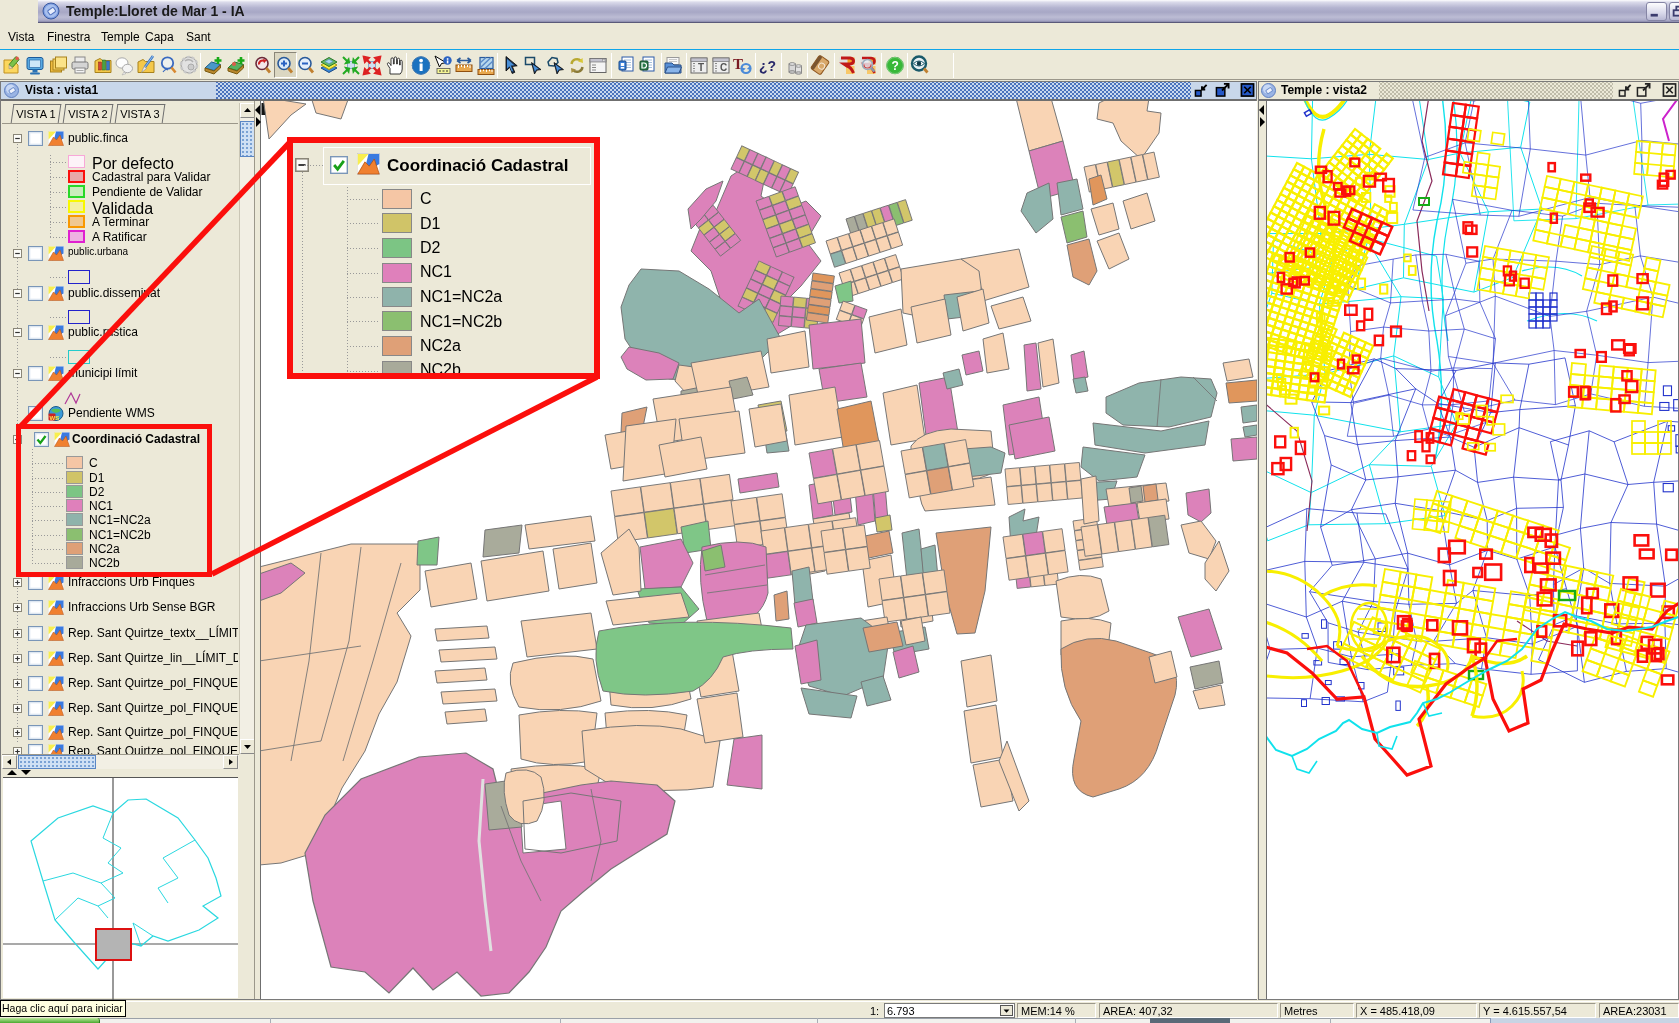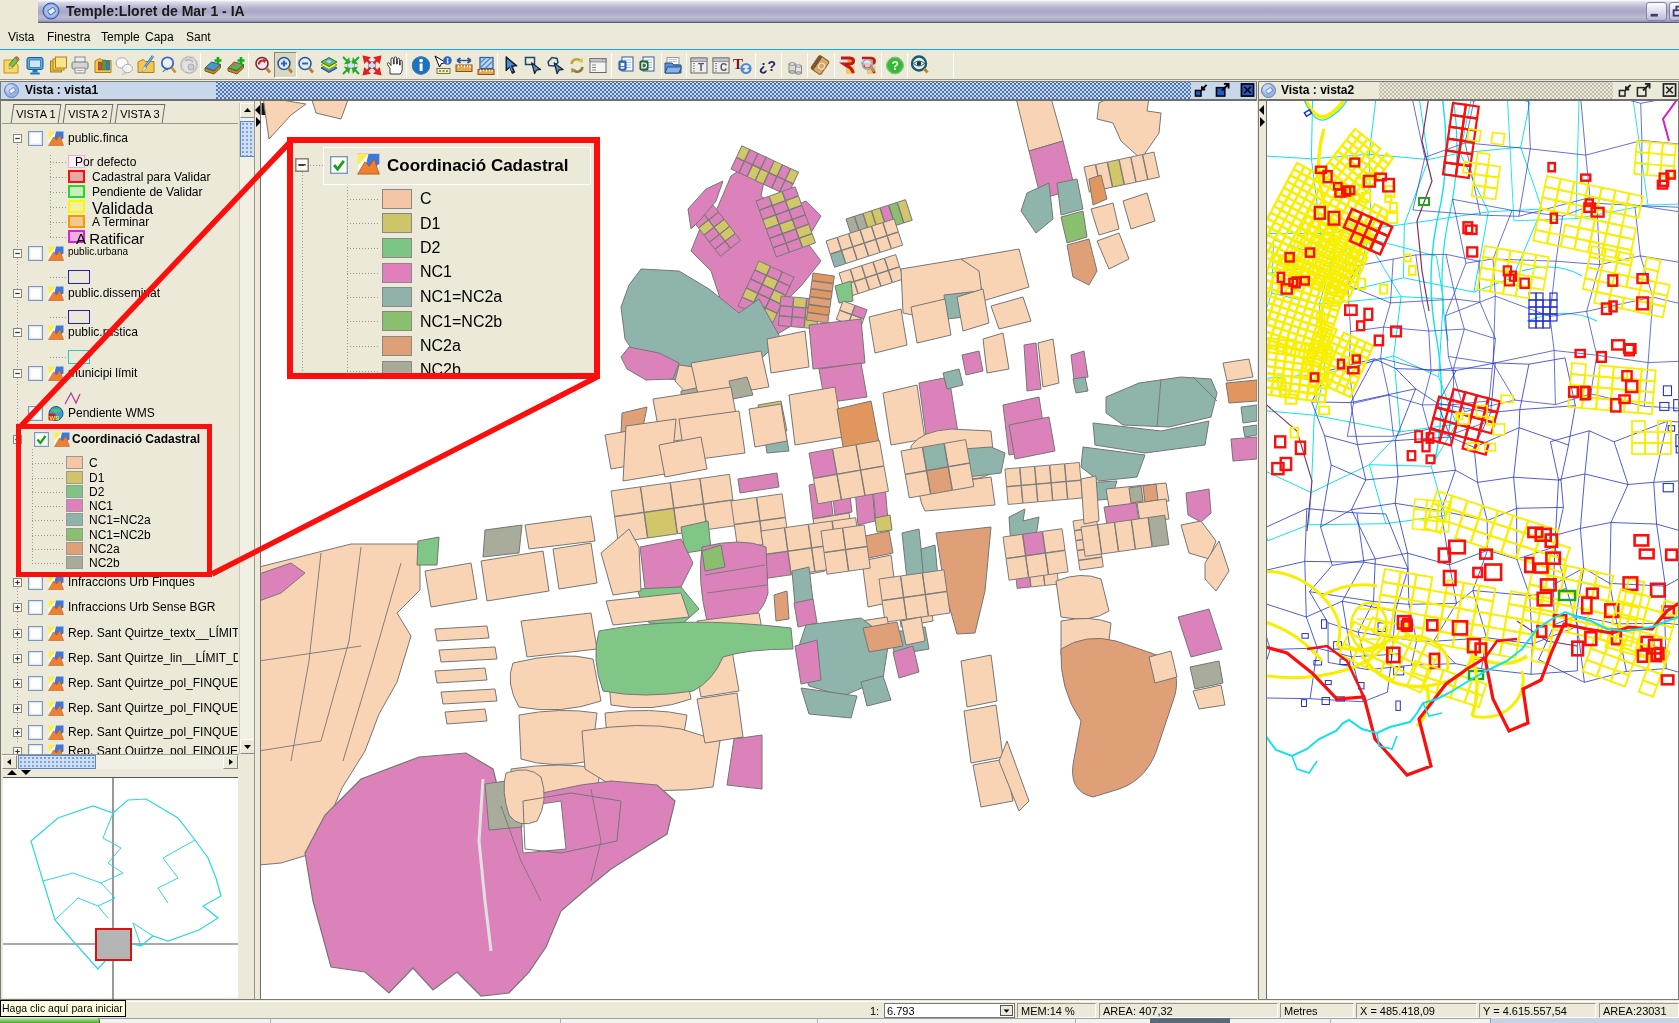--- a/index.html
+++ b/index.html
@@ -702,36 +702,36 @@
         </svg>
 <svg class="licon" style="left:46px;top:620px" viewBox="0 0 16 15">
           <rect x="0" y="0" width="16" height="15" fill="#fff" stroke="#bbb" stroke-width="0.5"></rect>
           <path d="M0.5 0.5 h7.5 l-7.5 8 z" fill="#f8ee4e"></path>
           <path d="M8 0.5 h7.5 v7 l-11 7 z" fill="#3a7ae0"></path>
           <path d="M0.5 14.5 l5 -8.5 l3 3 l3.5 -5 l3.5 10.5 z" fill="#f08030" stroke="#b05010" stroke-width="0.5"></path>
         </svg>
 <div class="trow" style="left:66px;top:620px;font-size:12px">Rep. Sant Quirtze_pol_FINQUES</div>
 <div class="abs" style="left:48px;top:38px;width:16px;height:1px;background-image:linear-gradient(90deg,#999 1px, transparent 1px);background-size:3px 1px;"></div>
 <div class="sw" style="left:66px;top:31px;width:17px;height:13px;background:#fdf3f8;border:1px solid #f8a8d8;"></div>
-<div class="trow" style="left:73px;top:31px;font-size:12px">Por defecto</div>
+<div class="trow" style="left:90px;top:31px;font-size:16px">Por defecto</div>
 <div class="abs" style="left:48px;top:53px;width:16px;height:1px;background-image:linear-gradient(90deg,#999 1px, transparent 1px);background-size:3px 1px;"></div>
 <div class="sw" style="left:66px;top:46px;width:17px;height:13px;background:#e8a8a8;border:2px solid #fb0f0c;"></div>
 <div class="trow" style="left:90px;top:46px;font-size:12px">Cadastral para Validar</div>
 <div class="abs" style="left:48px;top:68px;width:16px;height:1px;background-image:linear-gradient(90deg,#999 1px, transparent 1px);background-size:3px 1px;"></div>
 <div class="sw" style="left:66px;top:61px;width:17px;height:13px;background:#c8eebc;border:2px solid #28d828;"></div>
 <div class="trow" style="left:90px;top:61px;font-size:12px">Pendiente de  Validar</div>
 <div class="abs" style="left:48px;top:83px;width:16px;height:1px;background-image:linear-gradient(90deg,#999 1px, transparent 1px);background-size:3px 1px;"></div>
 <div class="sw" style="left:66px;top:76px;width:17px;height:13px;background:#f4f0a0;border:2px solid #f8f800;"></div>
 <div class="trow" style="left:90px;top:76px;font-size:16px">Validada</div>
 <div class="abs" style="left:48px;top:98px;width:16px;height:1px;background-image:linear-gradient(90deg,#999 1px, transparent 1px);background-size:3px 1px;"></div>
 <div class="sw" style="left:66px;top:91px;width:17px;height:13px;background:#f0c890;border:2px solid #f89800;"></div>
 <div class="trow" style="left:90px;top:91px;font-size:12px">A Terminar</div>
 <div class="abs" style="left:48px;top:113px;width:16px;height:1px;background-image:linear-gradient(90deg,#999 1px, transparent 1px);background-size:3px 1px;"></div>
 <div class="sw" style="left:66px;top:106px;width:17px;height:13px;background:#eeb0e2;border:2px solid #e020d0;"></div>
-<div class="trow" style="left:74px;top:106px;font-size:15px">A Ratificar</div>
+<div class="trow" style="left:90px;top:106px;font-size:12px">A Ratificar</div>
 <div class="abs" style="left:48px;top:31px;width:1px;height:82px;background-image:linear-gradient(#999 1px, transparent 1px);background-size:1px 3px;"></div>
 <div class="abs" style="left:48px;top:153px;width:16px;height:1px;background-image:linear-gradient(90deg,#999 1px, transparent 1px);background-size:3px 1px;"></div>
 <div class="sw" style="left:66px;top:146px;width:22px;height:14px;background:#ece9d8;border:1px solid #2222cc;"></div>
 <div class="abs" style="left:48px;top:193px;width:16px;height:1px;background-image:linear-gradient(90deg,#999 1px, transparent 1px);background-size:3px 1px;"></div>
 <div class="sw" style="left:66px;top:186px;width:22px;height:14px;background:#ece9d8;border:1px solid #2222cc;"></div>
 <div class="abs" style="left:48px;top:233px;width:16px;height:1px;background-image:linear-gradient(90deg,#999 1px, transparent 1px);background-size:3px 1px;"></div>
 <div class="sw" style="left:66px;top:226px;width:22px;height:14px;background:#ece9d8;border:1px solid #22cccc;"></div>
 <svg class="abs" style="left:62px;top:267px" width="22" height="14" viewBox="0 0 22 14">
           <path d="M1 13 L7 2 L12 12 L16 3" stroke="#b03898" stroke-width="1.2" fill="none"></path>
         </svg>
@@ -1212,21 +1212,21 @@
 
 <div id="v2" class="abs">
   <div class="ititle">
     <div class="abs dotsG" style="left:0;top:0;width:354px;height:17px;"></div>
     <div class="abs" style="left:0;top:0;width:120px;height:17px;background:#ece9d8;"></div>
     <svg class="abs" style="left:2px;top:1px" width="15" height="15" viewBox="0 0 15 15">
         <circle cx="7.5" cy="7.5" r="7" fill="#9ab4e4" stroke="#6080c0"></circle>
         <circle cx="6.5" cy="6" r="4.5" fill="#c8d8f4"></circle>
         <rect x="5" y="6" width="6" height="4" rx="1" fill="#eef2fc" stroke="#7090cc" transform="rotate(-35 7.5 7.5)"></rect>
       </svg>
-    <span class="abs" style="left:22px;top:1px;">Vista : vista2</span>
+    <span class="abs" style="left:22px;top:1px;">Temple : vista2</span>
     <div class="bord"></div>
     <svg class="iwb" style="left:359px" viewBox="0 0 15 15">
         <g stroke="#222" fill="none">
           <rect x="1" y="8" width="6" height="6" stroke-width="1.6"></rect>
           <path d="M8 7 L13 2 M8 3.5 v3.5 h3.5" stroke-width="2"></path>
         </g>
       </svg>
     <svg class="iwb" style="left:377px" viewBox="0 0 15 15">
         <g stroke="#222" fill="none">
           <rect x="1" y="5" width="9" height="9" stroke-width="1.6"></rect>

